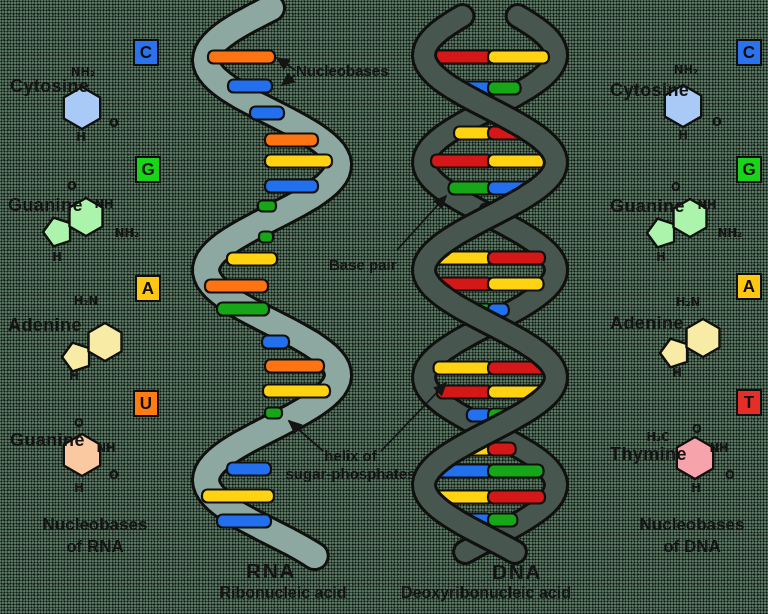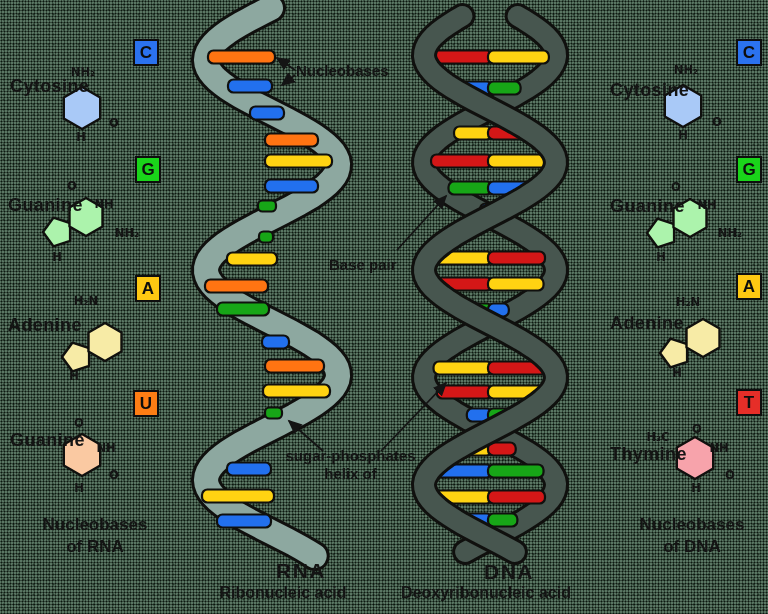--- a/index.html
+++ b/index.html
@@ -16,21 +16,21 @@
   svg{position:absolute;left:0;top:0;}
   .bname{position:absolute;font-size:18px;font-weight:bold;letter-spacing:.4px;white-space:nowrap;margin-top:36px;}
   .badge{
     position:absolute;width:26px;height:27px;box-sizing:border-box;
     border:2.5px solid #0e0e0e;display:flex;align-items:center;justify-content:center;
     font-weight:bold;font-size:17px;color:#0d0d0d;
   }
   .footer{position:absolute;text-align:center;font-weight:bold;font-size:17px;line-height:1.3;}
   .anno{position:absolute;font-weight:bold;font-size:15px;white-space:nowrap;}
   .anno-c{position:absolute;text-align:center;font-weight:bold;font-size:15px;line-height:1.2;}
-  .helix-title{position:absolute;text-align:center;font-size:21px;font-weight:800;letter-spacing:1.5px;padding-left:30px;}
+  .helix-title{position:absolute;text-align:center;font-size:21px;font-weight:800;letter-spacing:1.5px;}
   .helix-sub{position:absolute;text-align:center;font-size:16px;font-weight:bold;}
 </style>
 </head>
 <body>
 
 <div class="stage">
 
   <svg id="scene" width="768" height="614" viewBox="0 0 768 614">
       <defs>
         <marker id="arw" markerWidth="9" markerHeight="8" refX="7" refY="3.5" orient="auto">
@@ -161,21 +161,21 @@
   <div class="bname" style="left:610px;top:408px">Thymine</div>
   <div class="badge" style="left: 736px; top: 389px; background-color: rgb(230, 46, 40);">T</div>
   <div class="footer" style="left:612px;top:514px;width:160px">
     <div>Nucleobases</div>
     <div>of DNA</div>
   </div>
 
   <div class="anno" style="left:296px;top:62px">Nucleobases</div>
   <div class="anno" style="left:329px;top:256px">Base pair</div>
   <div class="anno-c" style="left:278px;top:447px;width:145px">
+    <div>helix of</div>
     <div>sugar-phosphates</div>
-    <div>helix of</div>
   </div>
 
   <div class="helix-title" style="left:216px;top:559px;width:110px">RNA</div>
   <div class="helix-sub" style="left:186px;top:584px;width:194px">Ribonucleic acid</div>
-  <div class="helix-title" style="left:430px;top:560px;width:98px">DNA</div>
+  <div class="helix-title" style="left:462px;top:560px;width:110px">DNA</div>
   <div class="helix-sub" style="left:396px;top:584px;width:180px">Deoxyribonucleic acid</div>
 </div>
 
 </body></html>

